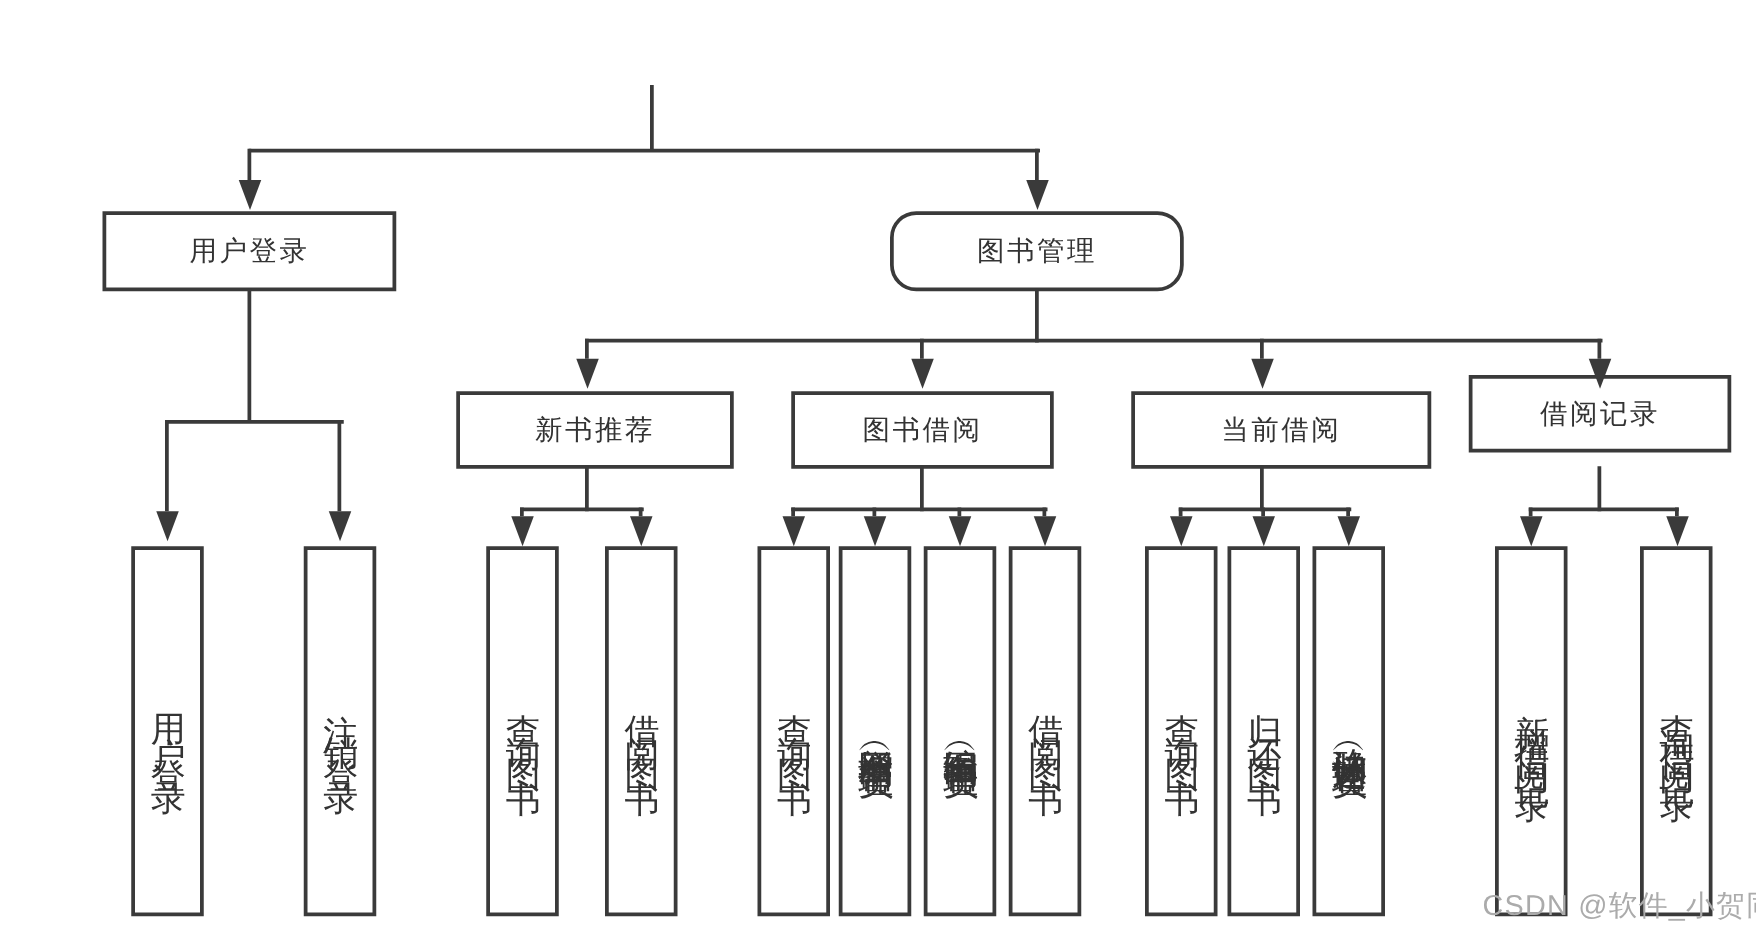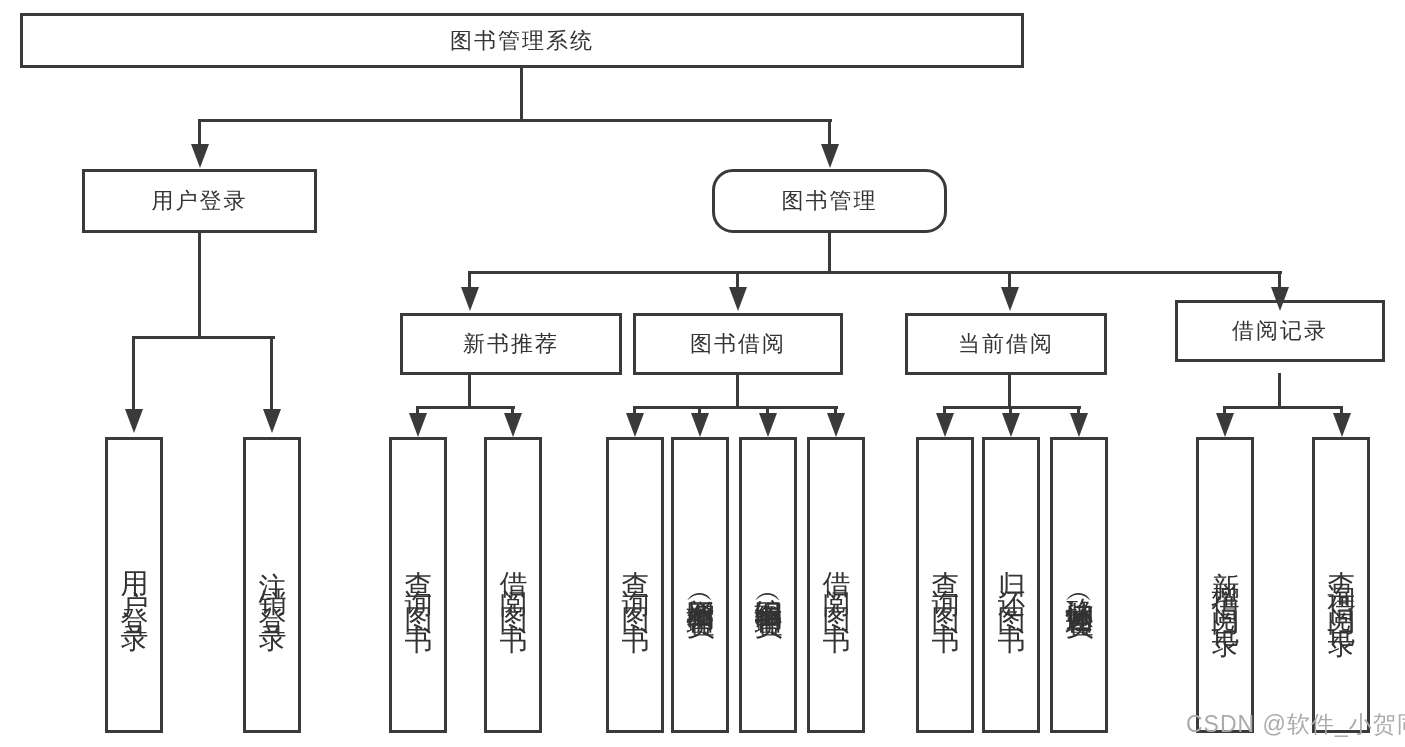--- a/index.html
+++ b/index.html
@@ -31,31 +31,30 @@
   .watermark{
     position:absolute;left:1186px;top:709px;font-size:23px;color:#ababab;
     white-space:nowrap;z-index:5;letter-spacing:1px;
   }
 </style>
 </head>
 <body>
 
 <div id="stage">
 
-  <div class="box hlabel" style="left:20px;top:13px;width:1004px;height:55px;">图书管理系统</div>
 
   <div class="box hlabel" style="left:82px;top:169px;width:235px;height:64px;">用户登录</div>
 
   <div class="box hlabel" style="left:712px;top:169px;width:235px;height:64px;border-radius:21px;">图书管理</div>
 
-  <div class="box hlabel" style="left:365px;top:313px;width:222px;height:62px;margin-left:35px;">新书推荐</div>
+  <div class="box hlabel" style="left:365px;top:313px;width:222px;height:62px;">新书推荐</div>
 
   <div class="box hlabel" style="left:633px;top:313px;width:210px;height:62px;">图书借阅</div>
 
-  <div class="box hlabel" style="left:905px;top:313px;width:202px;height:62px;">当前借阅</div>
+  <div class="box hlabel" style="left:905px;top:313px;width:240px;height:62px;">当前借阅</div>
 
   <div class="box hlabel" style="left:1175px;top:300px;width:210px;height:62px;">借阅记录</div>
 
   <div class="box leaf v4" style="left:105px;top:437px;width:58px;height:296px;">用户登录</div>
 
   <div class="box leaf v4" style="left:243px;top:437px;width:58px;height:296px;">注销登录</div>
 
   <div class="box leaf v4" style="left:389px;top:437px;width:58px;height:296px;">查询图书</div>
 
   <div class="box leaf v4" style="left:484px;top:437px;width:58px;height:296px;">借阅图书</div>

